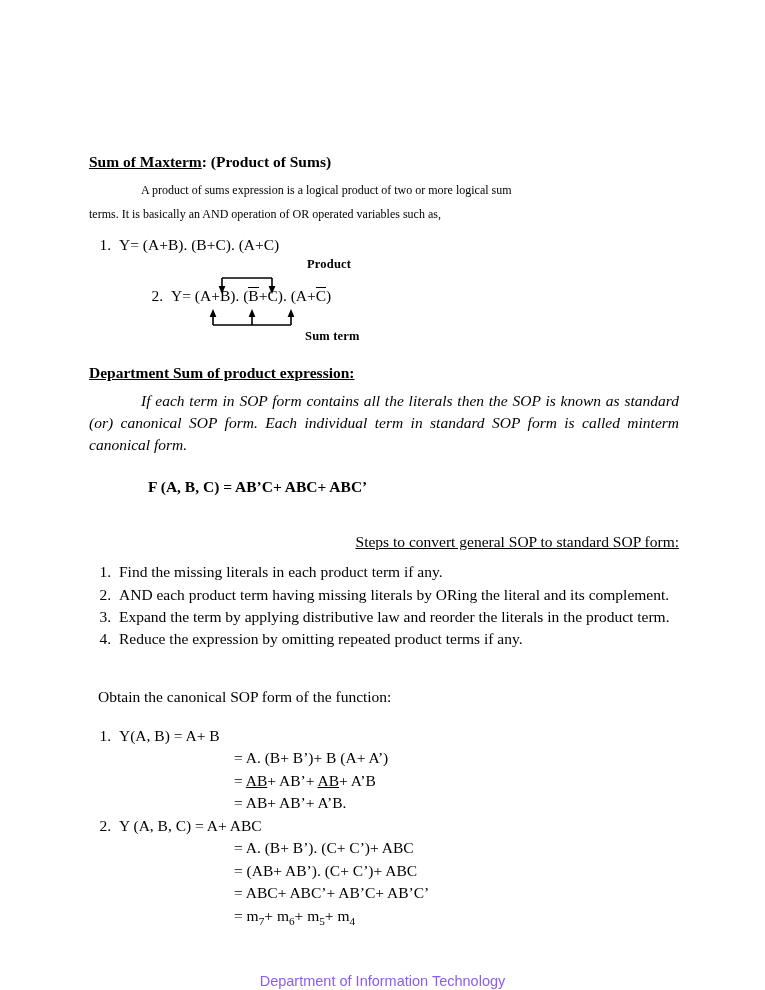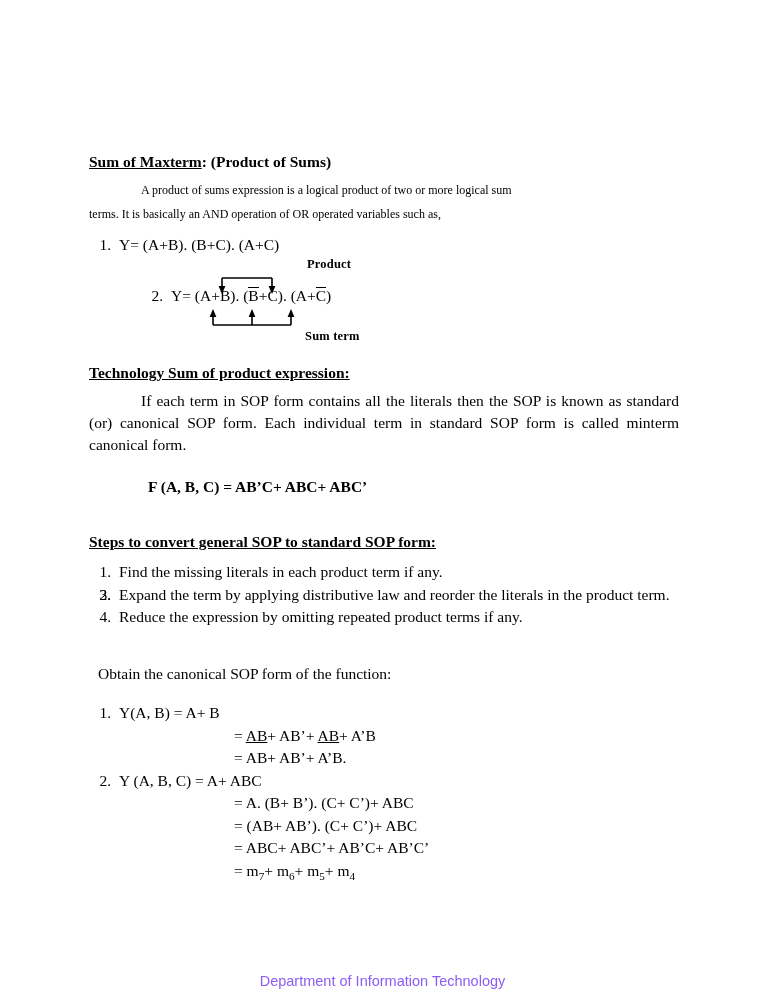--- a/index.html
+++ b/index.html
@@ -31,40 +31,42 @@
   
   .heading {
     font-size: 15.5px;
     font-weight: bold;
     line-height: 1.25;
     margin: 0;
   }
   .heading .u { text-decoration: underline; }
   .heading-plain {
     font-size: 15.5px;
-    font-weight: bold;
+    font-weight: normal;
     line-height: 1.25;
     margin: 0;
     text-decoration: underline;
+    text-align: right;
   }
 
   
   .para {
     font-size: 12px;
     line-height: 1.95;
     text-align: justify;
     margin: 0;
     text-indent: 52px;
   }
   .para-tight {
     font-size: 15.5px;
     line-height: 1.42;
     text-align: justify;
     margin: 0;
     text-indent: 52px;
+    font-style: italic;
   }
   .para-plain {
     font-size: 15.5px;
     line-height: 1.42;
     margin: 9px;
   }
 
   .formula-bold {
     font-size: 15.5px;
     font-weight: bold;
@@ -229,50 +231,51 @@
 
       <div class="lbl-product">Product</div>
 
       <div class="diag-expr"><span class="num">2.</span><span>Y= (A+B). (</span><span class="obar">B</span><span>+C). (A+</span><span class="obar">C</span><span>)</span></div>
 
       <div class="lbl-sumterms">Sum term</div>
     </div>
 
     <div class="sp-14"></div>
 
-    <p class="heading"><span class="u">Technology Sum of product expression:</span></p>
+    <p class="heading"><span class="u">Department Sum of product expression:</span></p>
 
     <div class="sp-8"></div>
 
     <p class="para-tight">If each term in SOP form contains all the literals then the SOP is known as standard (or) canonical SOP form. Each individual term in standard SOP form is called minterm canonical form.</p>
 
     <div class="sp-12"></div>
 
     <p class="formula-bold">F (A, B, C) = AB’C+ ABC+ ABC’</p>
 
     <div class="sp-26"></div>
 
     <p class="heading-plain">Steps to convert general SOP to standard SOP form:</p>
 
     <div class="sp-10"></div>
 
     <ol class="doclist list-indent-2">
       <li><span class="num">1.</span><span>Find the missing literals in each product term if any.</span></li>
-      <li><span class="num">2.</span></li>
+      <li><span class="num">2.</span><span>AND each product term having missing literals by ORing the literal and its complement.</span></li>
       <li><span class="num">3.</span><span>Expand the term by applying distributive law and reorder the literals in the product term.</span></li>
       <li><span class="num">4.</span><span>Reduce the expression by omitting repeated product terms if any.</span></li>
     </ol>
 
     <div class="sp-26"></div>
 
     <p class="para-plain">Obtain the canonical SOP form of the function:</p>
 
     <div class="sp-8"></div>
 
     <p class="example-head"><span class="num">1.</span><span>Y(A, B) = A+ B</span></p>
+    <p class="deriv">= A. (B+ B’)+ B (A+ A’)</p>
     <p class="deriv"><span>= </span><span class="uline">AB</span><span>+ AB’+ </span><span class="uline">AB</span><span>+ A’B</span></p>
     <p class="deriv">= AB+ AB’+ A’B.</p>
 
     <p class="example-head"><span class="num">2.</span><span>Y (A, B, C) = A+ ABC</span></p>
     <p class="deriv">= A. (B+ B’). (C+ C’)+ ABC</p>
     <p class="deriv">= (AB+ AB’). (C+ C’)+ ABC</p>
     <p class="deriv">= ABC+ ABC’+ AB’C+ AB’C’</p>
     <p class="deriv"><span>= m</span><sub>7</sub><span>+ m</span><sub>6</sub><span>+ m</span><sub>5</sub><span>+ m</span><sub>4</sub></p>
 
   </div>

